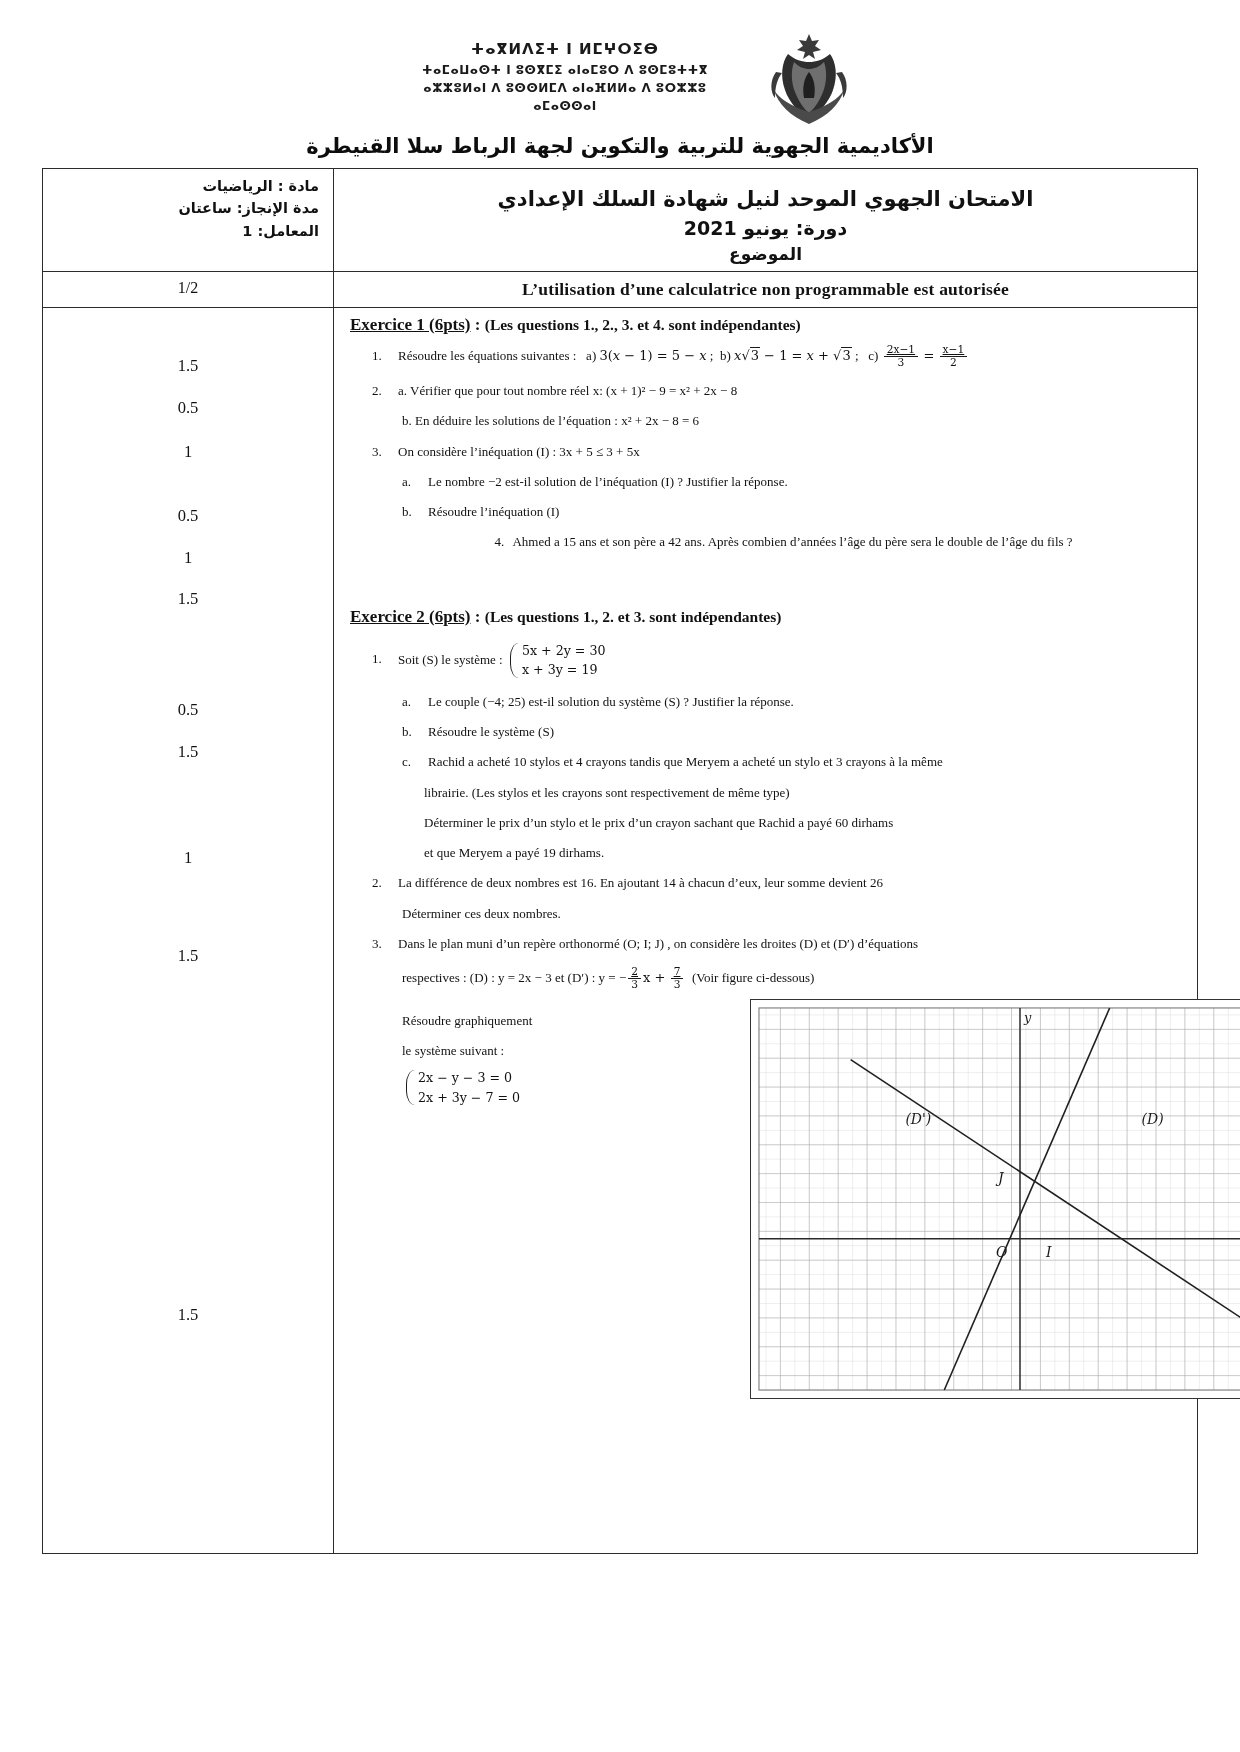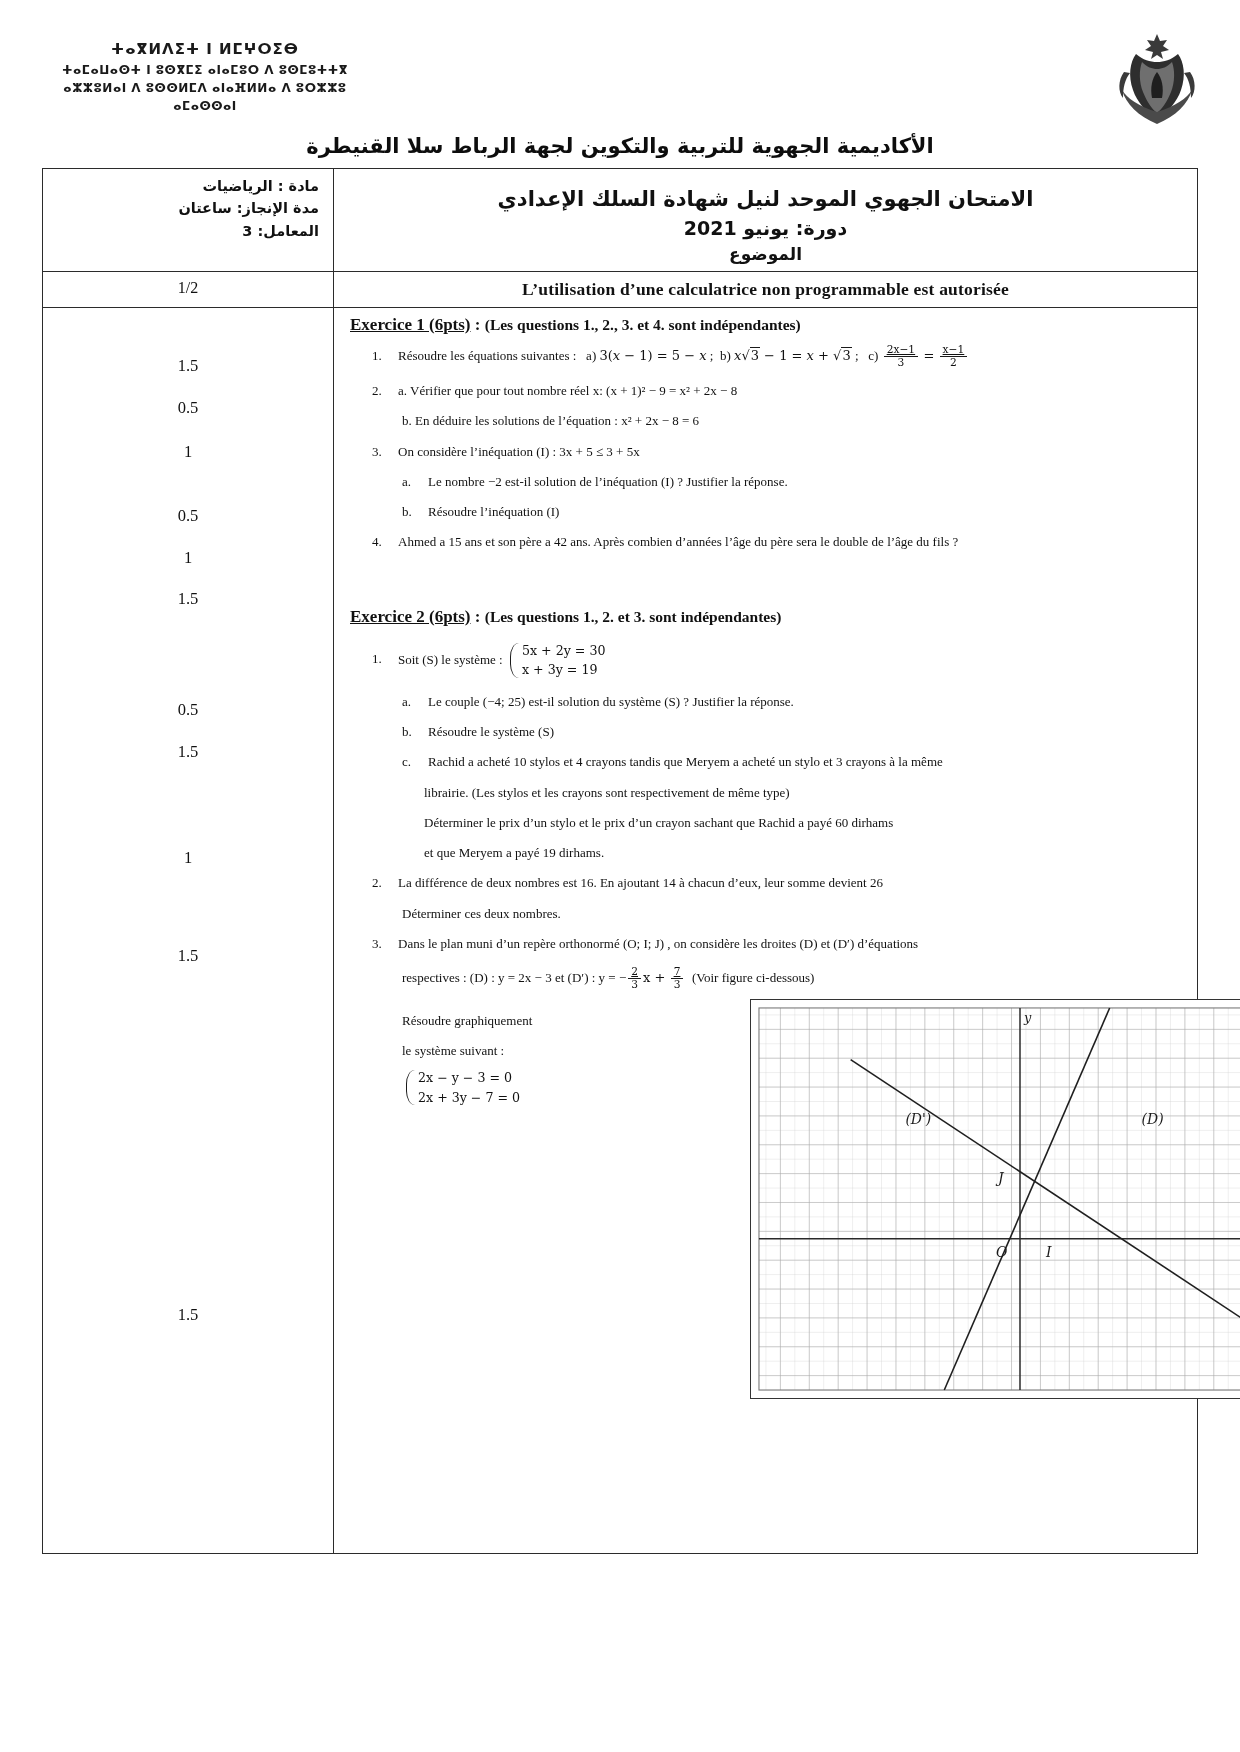--- a/index.html
+++ b/index.html
@@ -16,23 +16,24 @@
   .page {
     position: relative;
     width: 1240px; height: 1752px;
     box-sizing: border-box;
   }
 
   
   .masthead {
     display: flex;
     align-items: flex-start;
-    justify-content: space-between;
+    justify-content: center;
     gap: 36px;
     padding: 30px 40px 0 40px;
+    margin-left: 12px;
   }
   .tifinagh-block {
     text-align: center;
     font-family: "DejaVu Sans", sans-serif;
     font-weight: bold;
     color: #1a1a1a;
     line-height: 1.5;
     padding-top: 8px;
     width: 330px;
   }
@@ -258,21 +259,21 @@
 
   <div class="academy">الأكاديمية الجهوية للتربية والتكوين لجهة الرباط سلا القنيطرة</div>
 
   <table class="sheet">
     <tbody>
 
       <tr>
         <td class="info-cell">
           <div>مادة : الرياضيات</div>
           <div>مدة الإنجاز: ساعتان</div>
-          <div>المعامل: 3</div>
+          <div>المعامل: 1</div>
         </td>
         <td class="title-cell">
           <div class="exam-title">الامتحان الجهوي الموحد لنيل شهادة السلك الإعدادي</div>
           <div class="exam-session">دورة: يونيو 2021</div>
           <div class="exam-subject">الموضوع</div>
         </td>
       </tr>
 
       <tr>
         <td class="pagenum-cell">1/2</td>
@@ -330,21 +331,21 @@
             </div>
 
             <div class="q ind2">
               <span class="lett">a.</span><span>Le nombre −2  est-il solution de l’inéquation (I) ?  Justifier la réponse.</span>
             </div>
 
             <div class="q ind2">
               <span class="lett">b.</span><span>Résoudre l’inéquation  (I)</span>
             </div>
 
-            <div class="q ind1" style="padding-bottom:10px;">
+            <div class="q ind1" style="padding-bottom:10px;text-align:center;">
               <span class="num">4.</span><span>Ahmed a 15 ans et son père a 42 ans. Après combien d’années l’âge du père sera le double de l’âge du fils ?</span>
             </div>
 
           </div>
         </td>
       </tr>
 
       <tr>
         <td class="pts-cell">
           <div class="ptcol" style="height:900px;">

